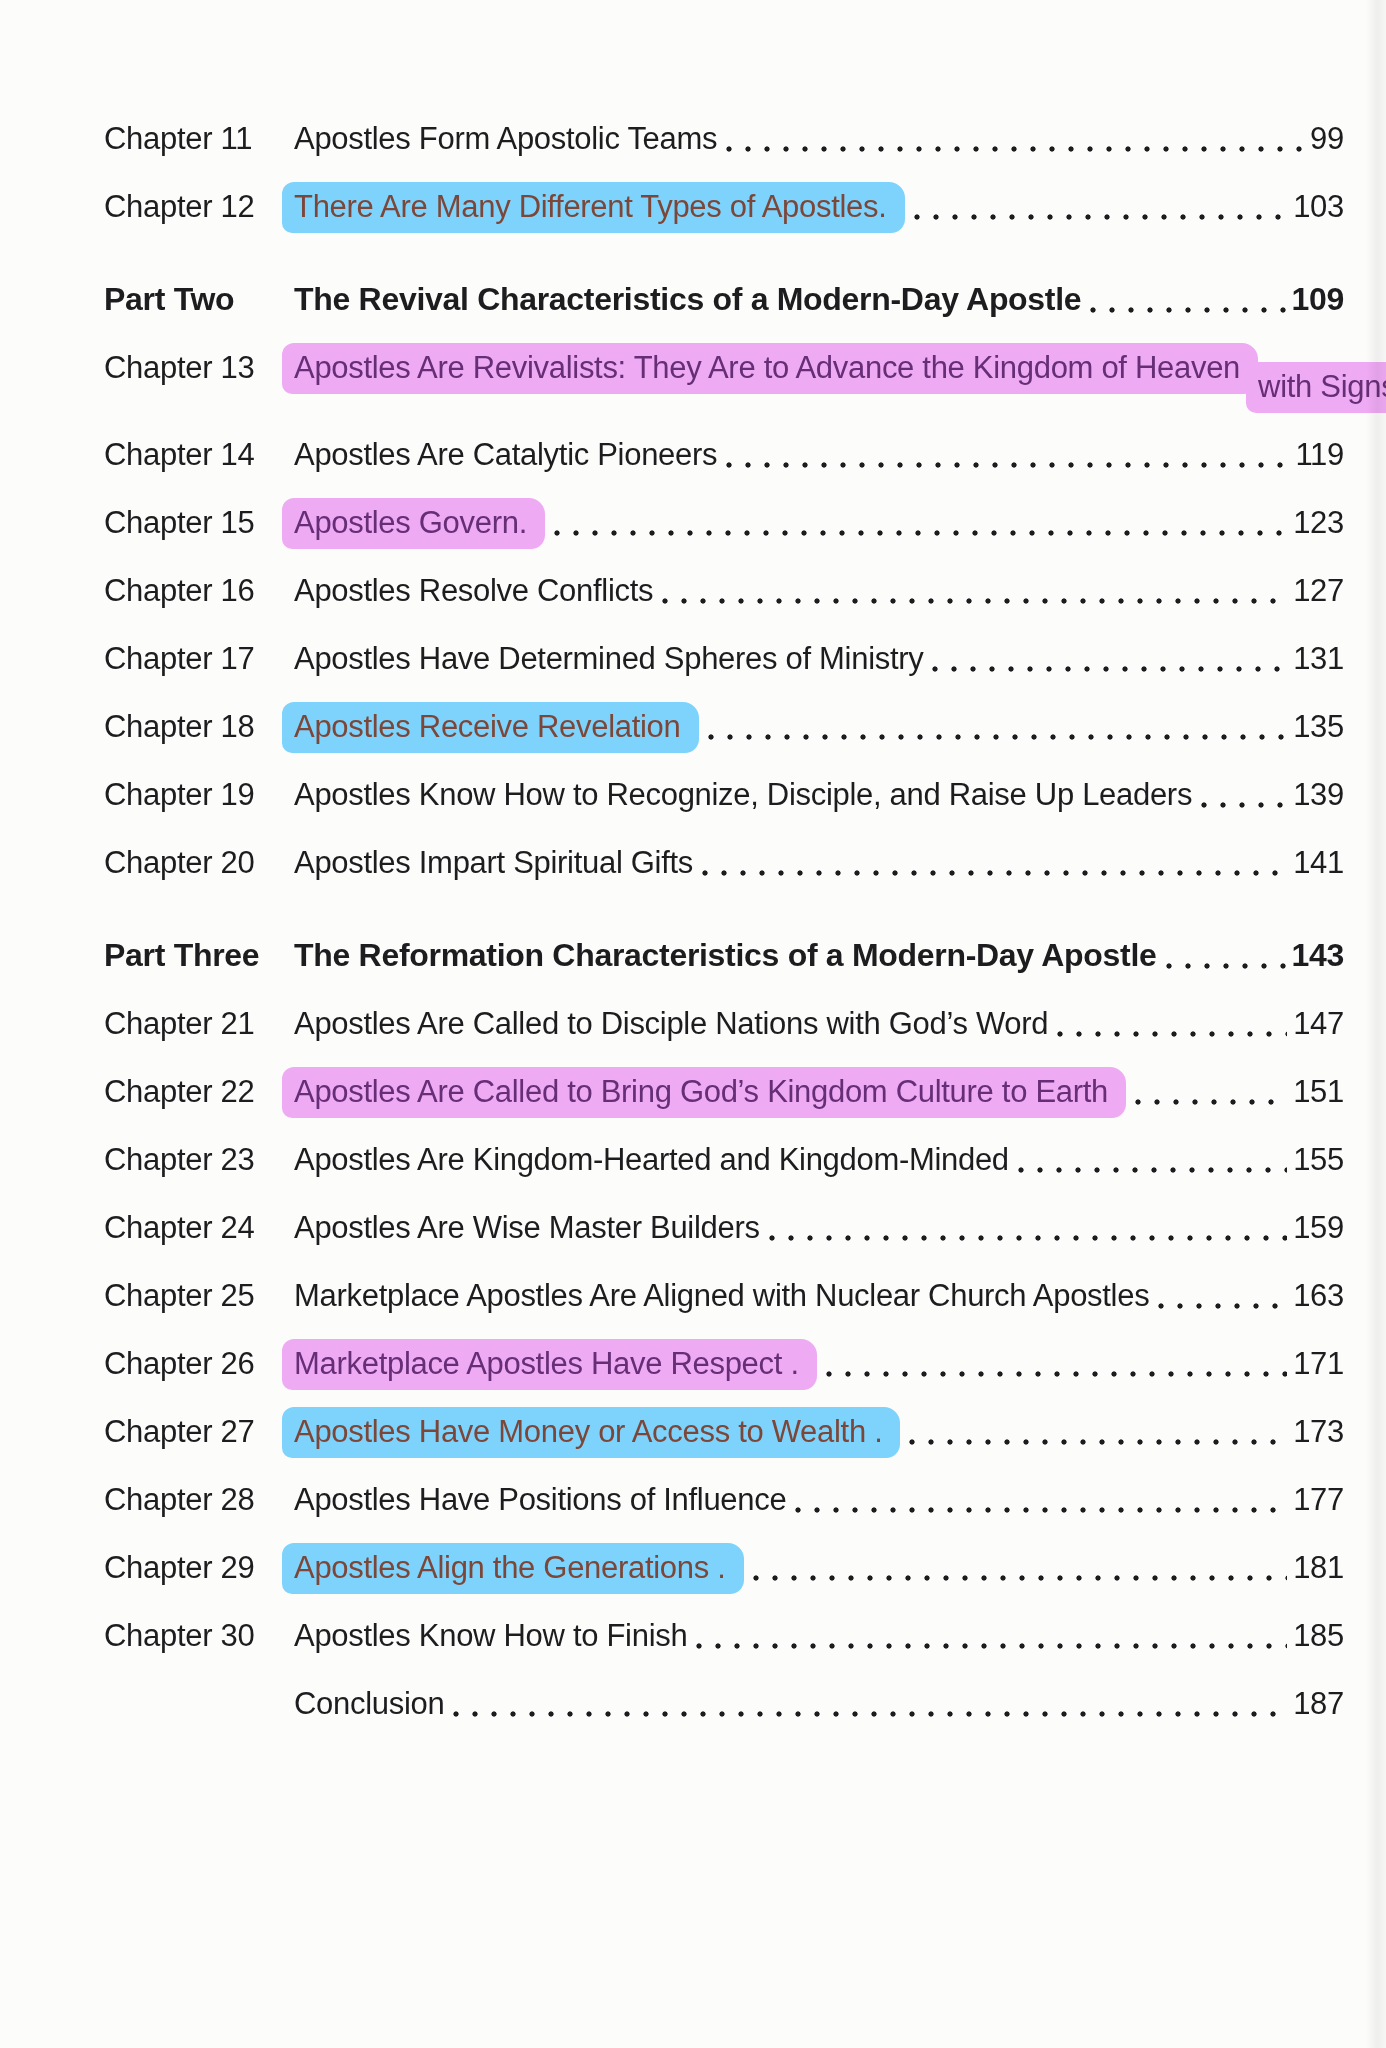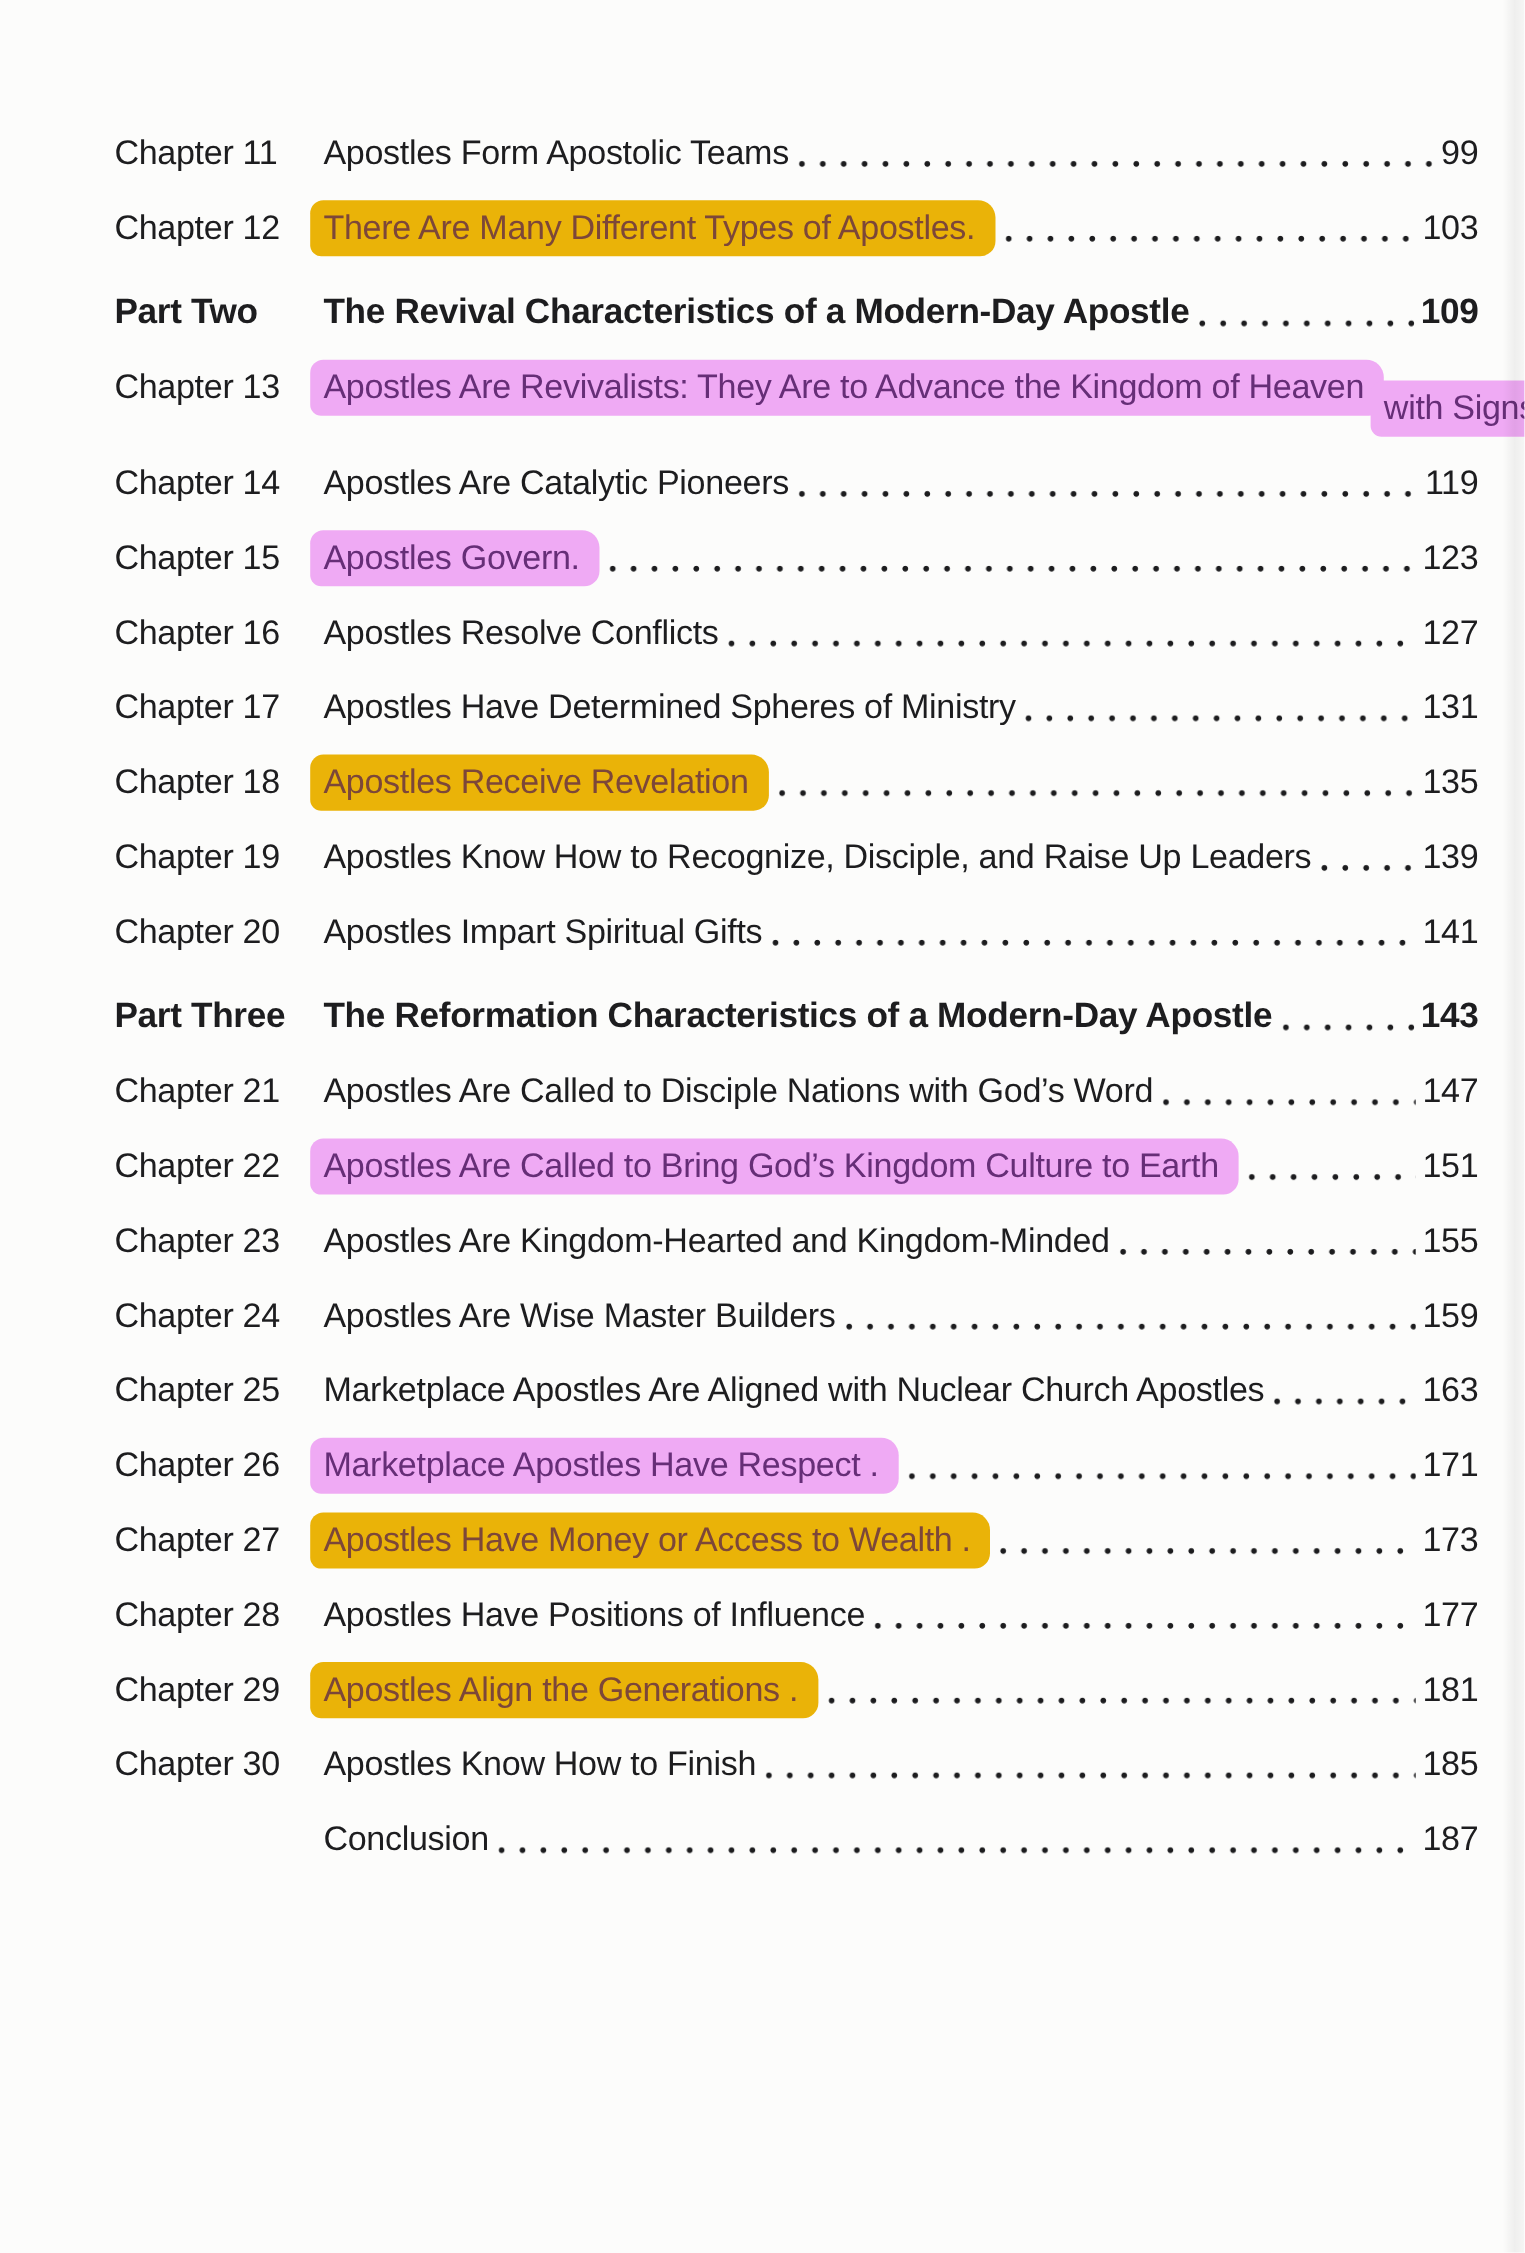--- a/index.html
+++ b/index.html
@@ -44,34 +44,34 @@
     background-image:radial-gradient(circle at 3px 31px, #1c1c1e 2.2px, transparent 3px);
     background-size:19px 41px;
     background-repeat:repeat-x;
     margin:0 6px 0 9px;
   }
   .pg {
     font-size:31px; line-height:41px; letter-spacing:-0.3px;
     white-space:nowrap;
   }
   
-  .part { margin-top:36px; }
+  .part { margin-top:52px; }
   .part .label, .part .title, .part .pg { font-weight:bold; font-size:32px; }
   
   .stack { flex:1 1 auto; display:flex; min-width:0; }
   .line { display:flex; align-items:flex-start; }
   .line + .line { margin-top:19px; }
   
   .hl {
     display:inline-block;
     padding:4px 18px 6px 12px;
     margin:-4px 0 -6px -12px;
     border-radius:12px 16px 14px 10px;
   }
-  .hl-orange { background:#eab308; color:#7c4739; }
+  .hl-orange { background:#7dd3fc; color:#7c4739; }
   .hl-purple { background:#efaaf4; color:#662e77; }
 </style>
 </head>
 <body>
 
 <div class="page">
 
   <div class="row">
     <span class="label">Chapter 11</span>
     <span class="title">Apostles Form Apostolic Teams</span>

